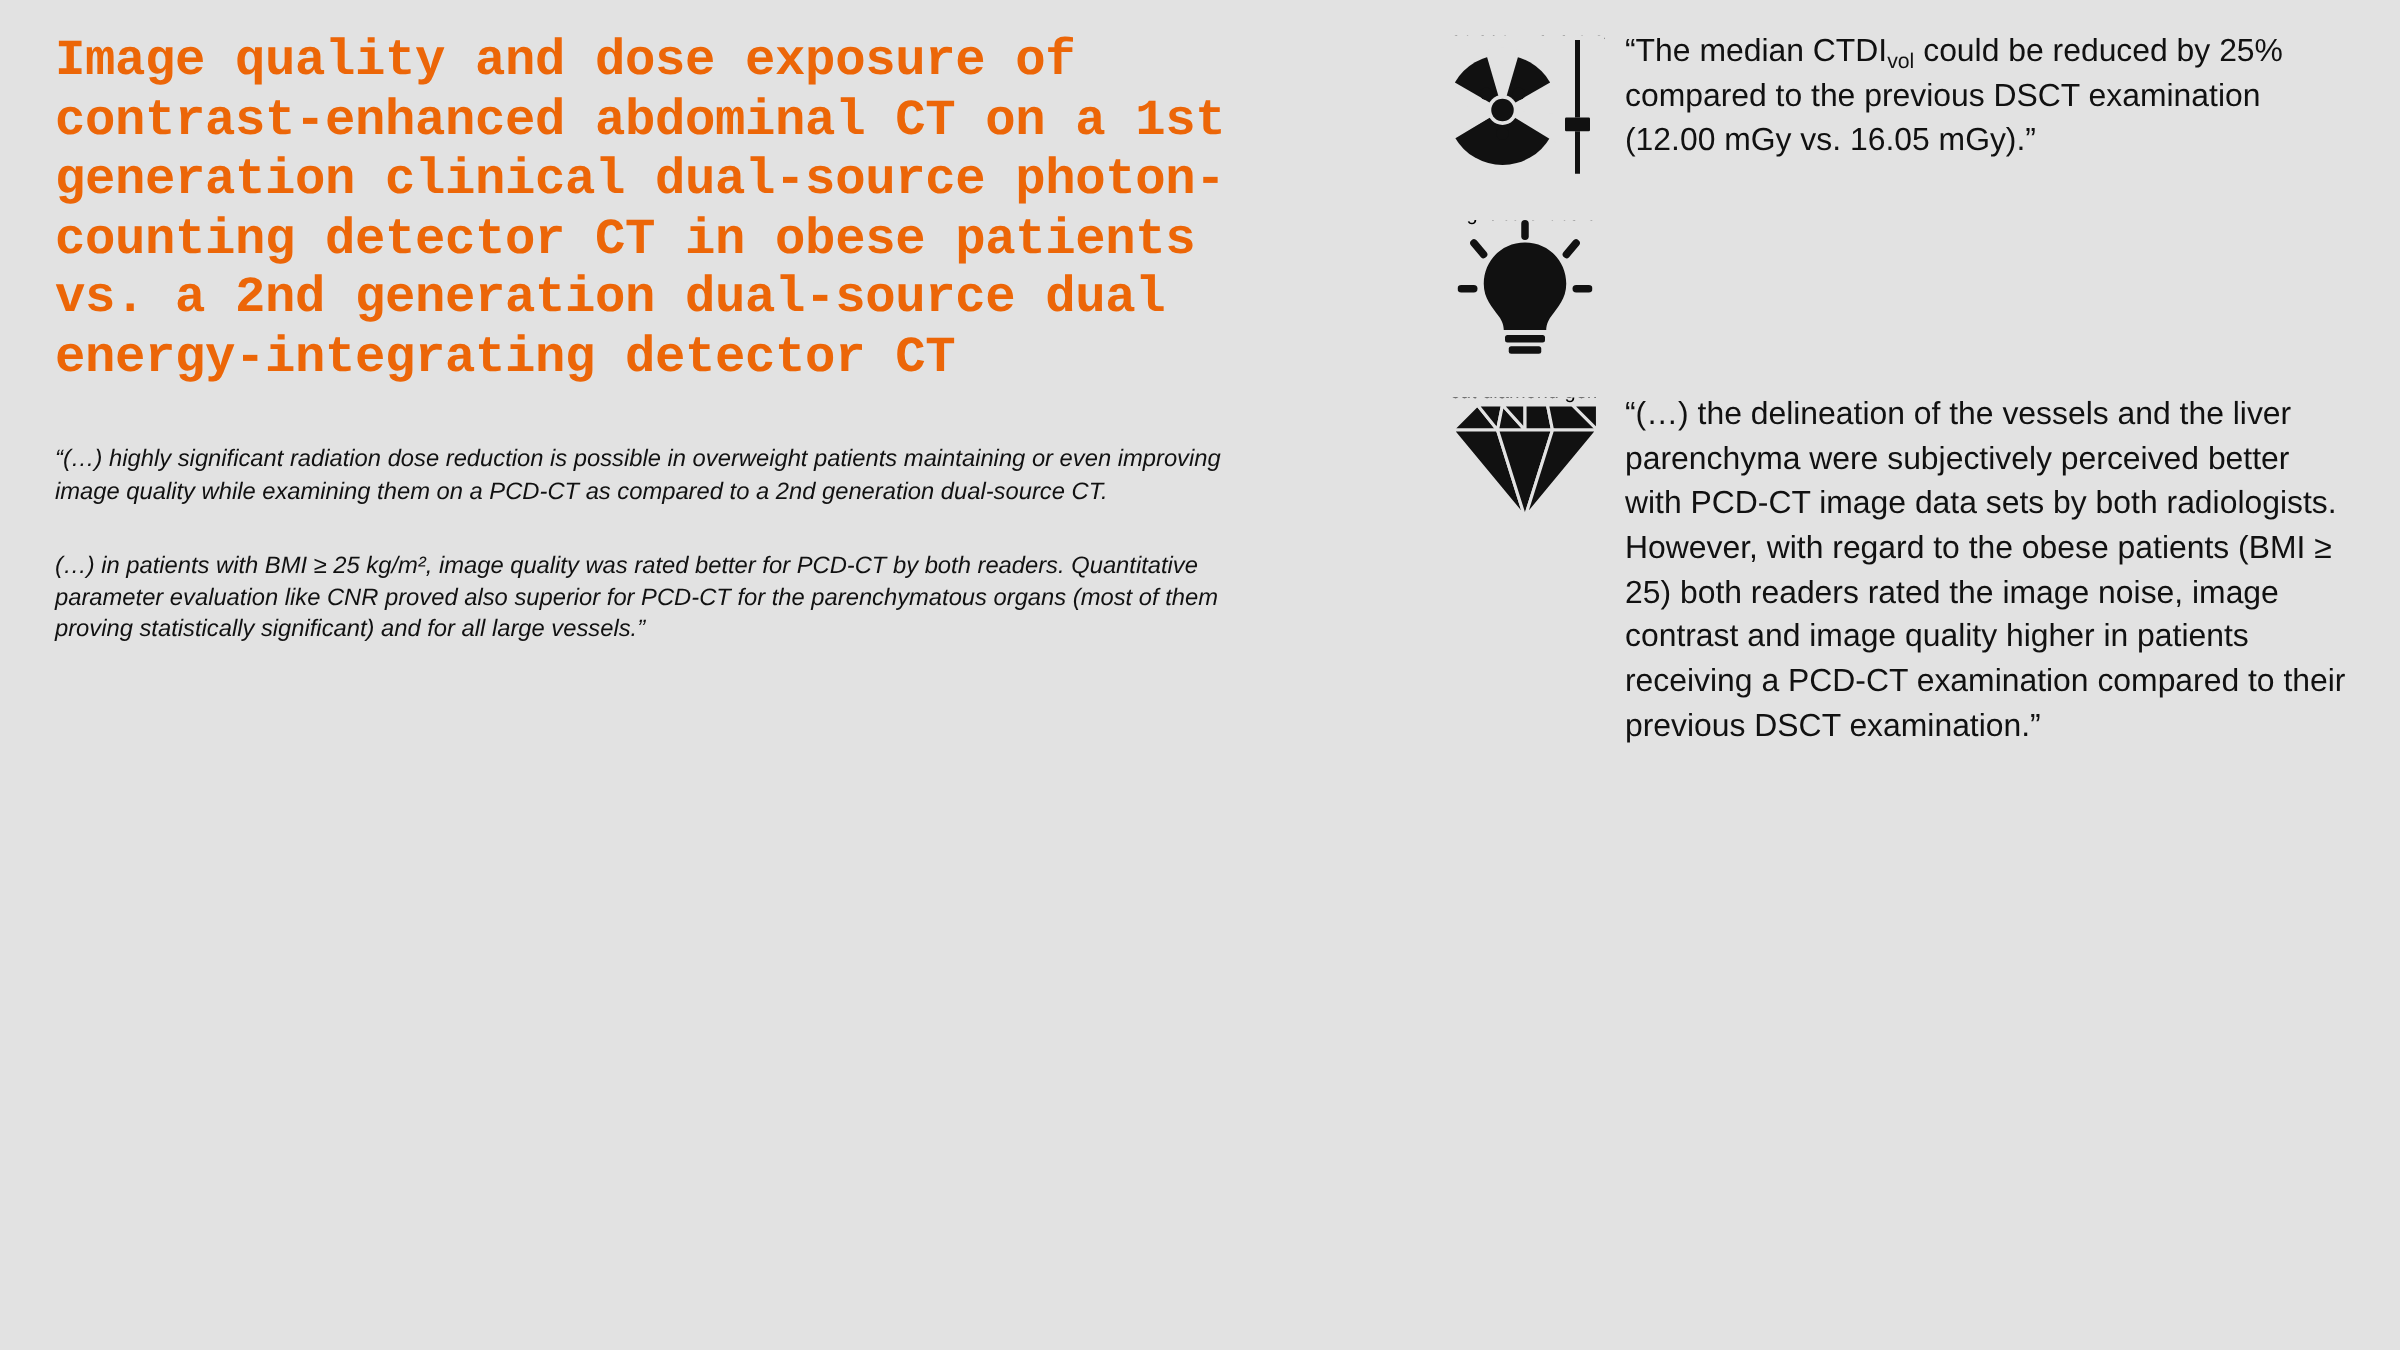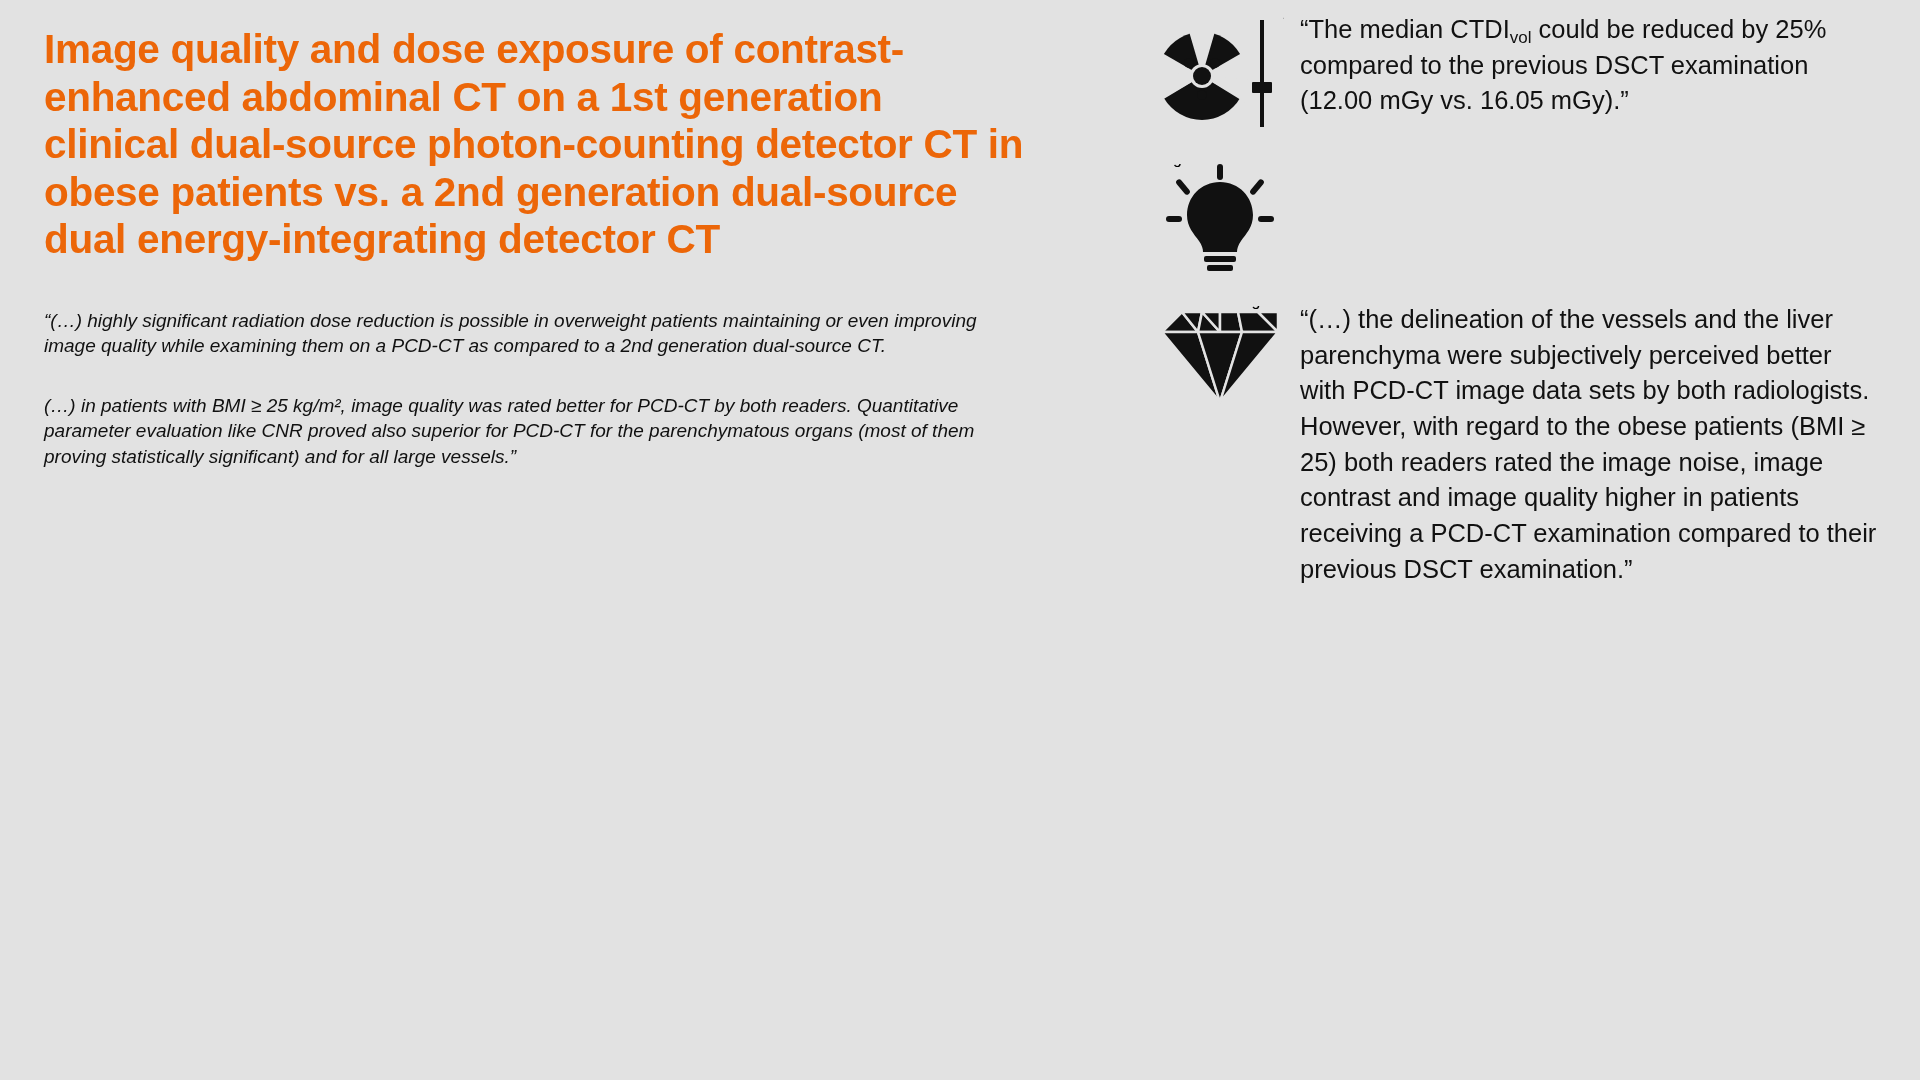--- a/index.html
+++ b/index.html
@@ -26,36 +26,37 @@
     width: 1000px;
   }
   #paper-title {
     color: #ec6608;
     font-weight: bold;
     font-size: 40.5px;
     line-height: 1.175;
     letter-spacing: -0.3px;
     margin: 0 0 44px 0;
     width: 980px;
+    font-family: Liberation Mono, monospace;
   }
   .quote-block {
     font-style: italic;
     font-size: 19px;
     line-height: 1.34;
     color: #111111;
     margin: 0 0 34px 0;
     width: 945px;
   }
   .quote-block.last { margin-bottom: 0; }
 
   
   #right-col {
     position: absolute;
     left: 1140px;
-    top: 12px;
+    top: 24px;
     width: 740px;
   }
   .finding-row {
     display: flex;
     align-items: flex-start;
     margin-bottom: 26px;
   }
   .finding-row:last-child { margin-bottom: 0; margin-top: 20px; }
   .icon-cell {
     width: 160px;

